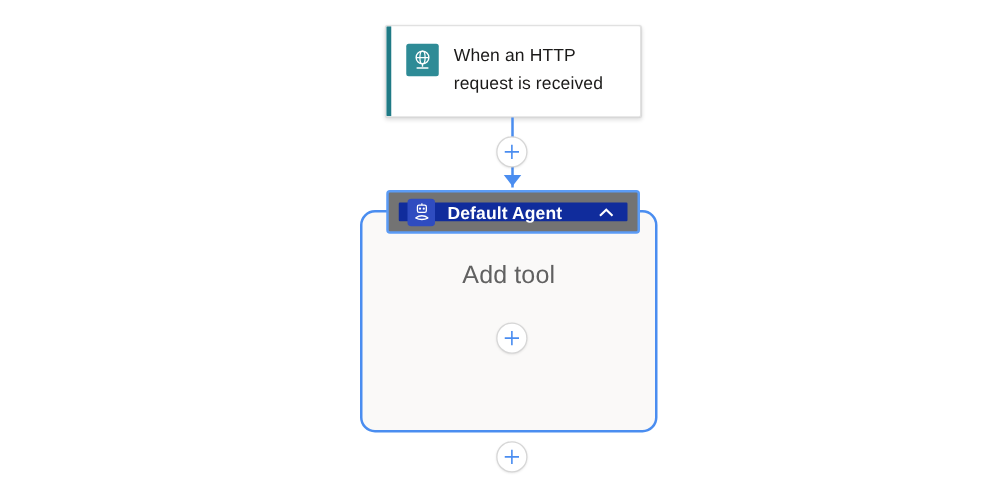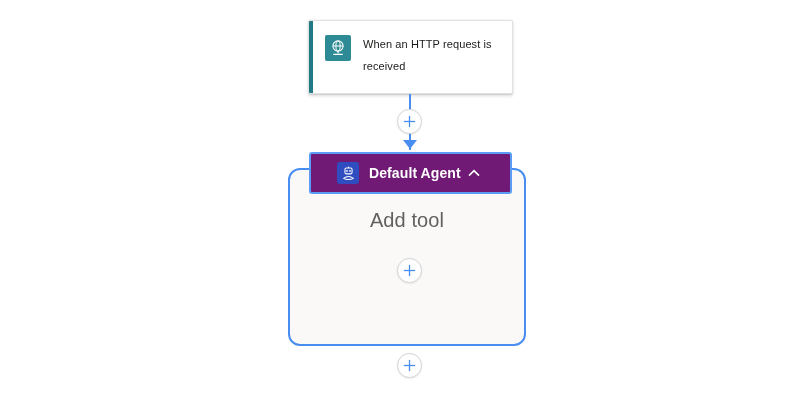--- a/index.html
+++ b/index.html
@@ -58,21 +58,21 @@
     display: flex;
     align-items: center;
     justify-content: center;
   }
   .trigger-icon svg { display: block; }
   .trigger-title {
     position: absolute;
     left: 54px;
     top: 12px;
     right: 10px;
-    font-size: 11px;
+    font-size: 14px;
     line-height: 22px;
     color: #1b1a19;
     font-weight: 400;
     letter-spacing: 0.1px;
   }
 
   
   .connector {
     position: absolute;
     left: 409px;
@@ -126,22 +126,22 @@
   
   .agent-header-wrap {
     position: absolute;
     left: 309px;
     top: 152px;
     width: 203px;
     height: 35px;
     border: 2px solid #5b9bf5;
     border-radius: 3px;
     box-sizing: border-box;
-    padding: 19px;
-    background: #701a75;
+    padding: 8px;
+    background: #737373;
   }
   .agent-header {
     width: 100%;
     height: 100%;
     background: #102c9c;
     border-radius: 1px;
     display: flex;
     align-items: center;
     box-sizing: border-box;
     padding: 0 8px 0 7px;

